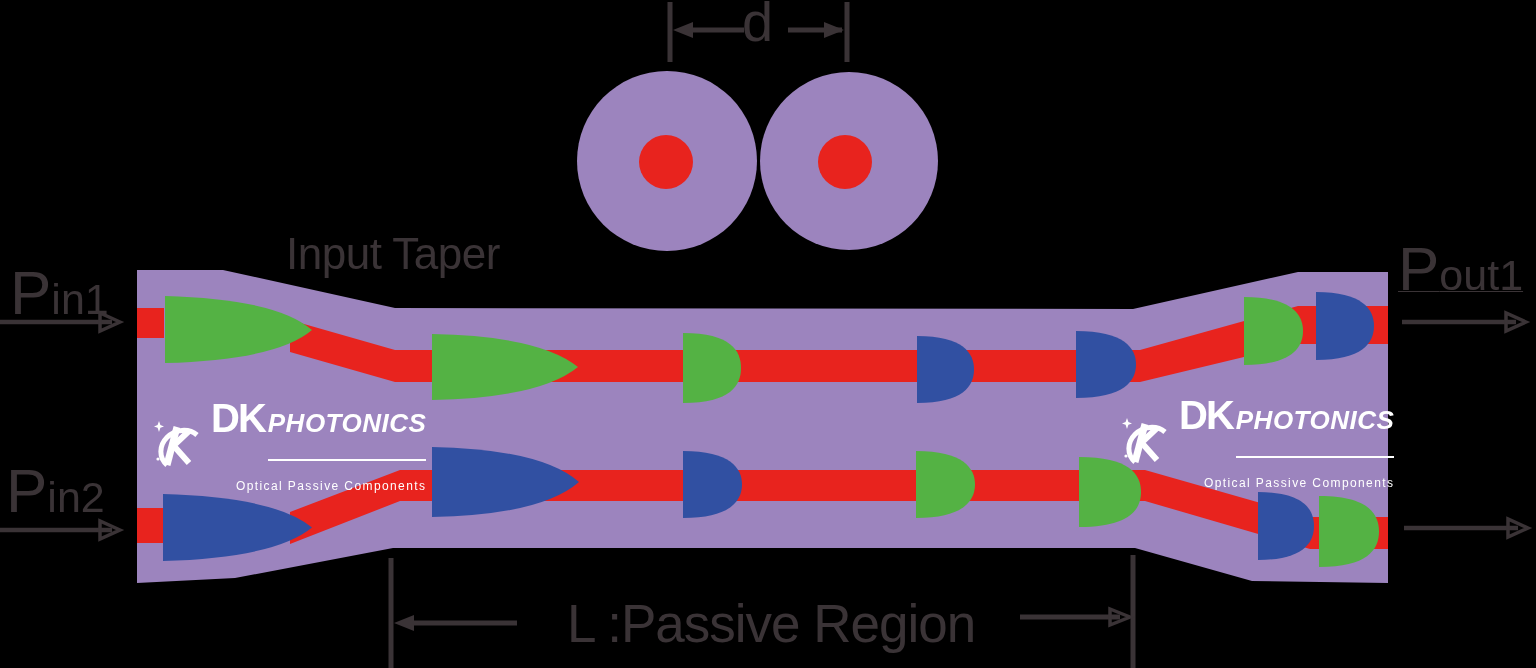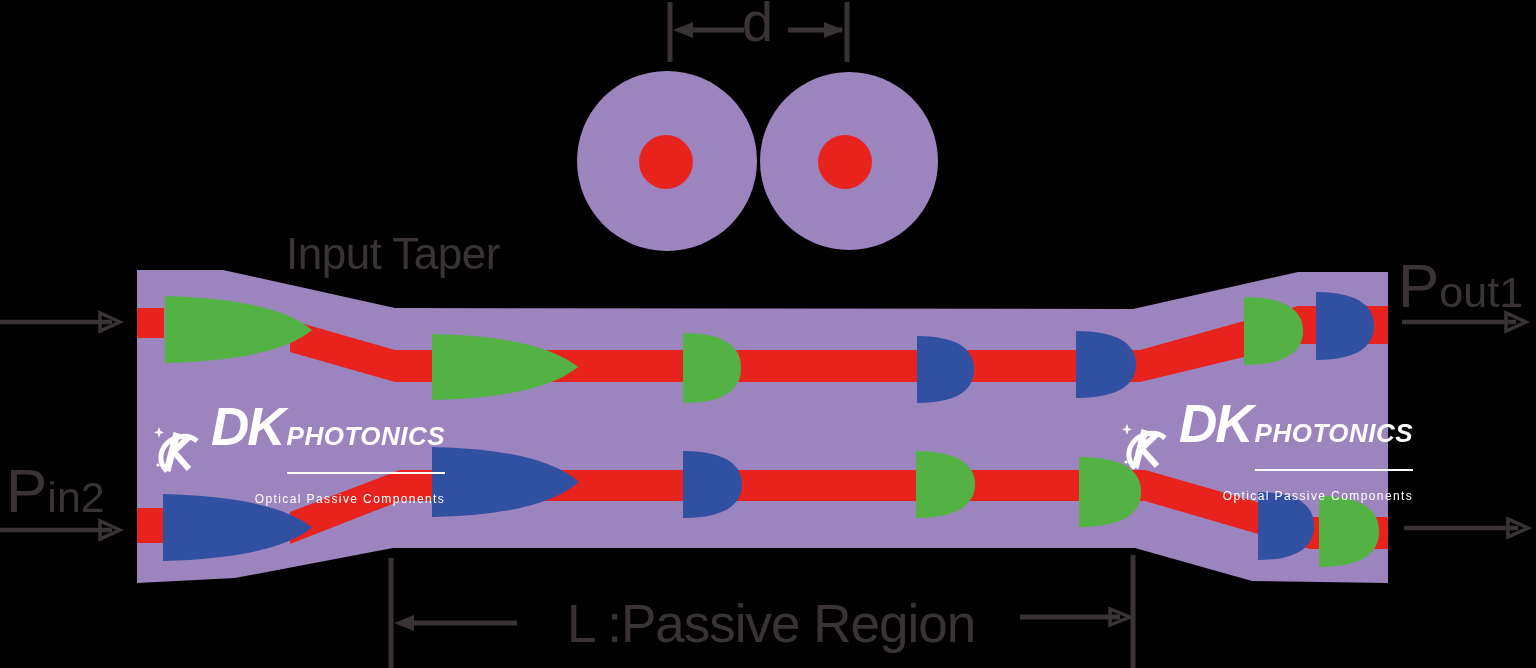--- a/index.html
+++ b/index.html
@@ -19,21 +19,21 @@
   .taper-lbl{font-size:44px;letter-spacing:-0.5px;}
   .dim-lbl{font-size:56px;}
   .coupling-lbl{font-size:53px;letter-spacing:-1px;}
   .port{position:absolute;color:var(--ink);line-height:1;white-space:nowrap;}
   .port .p{font-size:62px;}
   .port .sub{font-size:43px;}
   
   .logo{position:absolute;display:flex;align-items:center;color:var(--white);}
   .logo-mark{flex:0 0 auto;margin-right:4px;}
   .logo-row{display:flex;align-items:baseline;}
-  .logo-dk{font-size:53px;font-weight:bold;font-style:italic;letter-spacing:-2px;}
+  .logo-dk{font-size:40px;font-weight:bold;letter-spacing:-2px;}
   .logo-ph{font-size:26px;font-weight:bold;font-style:italic;letter-spacing:0.5px;
     border-bottom:2px solid var(--white);padding-bottom:20px;margin-left:3px;}
   .logo-tagline{font-size:12px;letter-spacing:1.4px;text-align:right;margin-top:18px;}
 </style>
 </head>
 <body>
 
 <div class="stage">
 
   <svg class="layer" width="1536" height="668" viewBox="0 0 1536 668">
@@ -110,26 +110,29 @@
     </g>
   </svg>
 
   <div class="lbl dim-lbl" style="left:742px;top:-6px;">d</div>
 
   <div class="lbl taper-lbl" style="left:286px;top:232px;">Input Taper</div>
 
 
   <div class="lbl coupling-lbl" style="left:567px;top:597px;">L :Passive Region</div>
 
+  <div class="port" style="left:10px;top:262px;">
+    <span class="p">P</span><span class="sub">in1</span>
+  </div>
 
   <div class="port" style="left:6px;top:460px;">
     <span class="p">P</span><span class="sub">in2</span>
   </div>
 
-  <div class="port" style="left:1398px;top:255px;">
+  <div class="port" style="left:1398px;top:238px;text-decoration:underline;">
     <span class="p">P</span><span class="sub">out1</span>
   </div>
 
 
   <div class="logo" style="left:153px;top:396px;">
     <svg class="logo-mark" width="54" height="52" viewBox="0 0 54 52">
       <path d="M14,46 A19,17 -25 1 1 44,16" stroke="#ffffff" stroke-width="5" fill="none"></path>
       <path d="M24,8 L14,46" stroke="#ffffff" stroke-width="7"></path>
       <path d="M36,12 L18,29 M20,26 L36,44" stroke="#ffffff" stroke-width="6"></path>
       <path d="M6,2 L7.4,6 L11,7.4 L7.4,8.8 L6,13 L4.6,8.8 L1,7.4 L4.6,6 Z" fill="#ffffff"></path>

